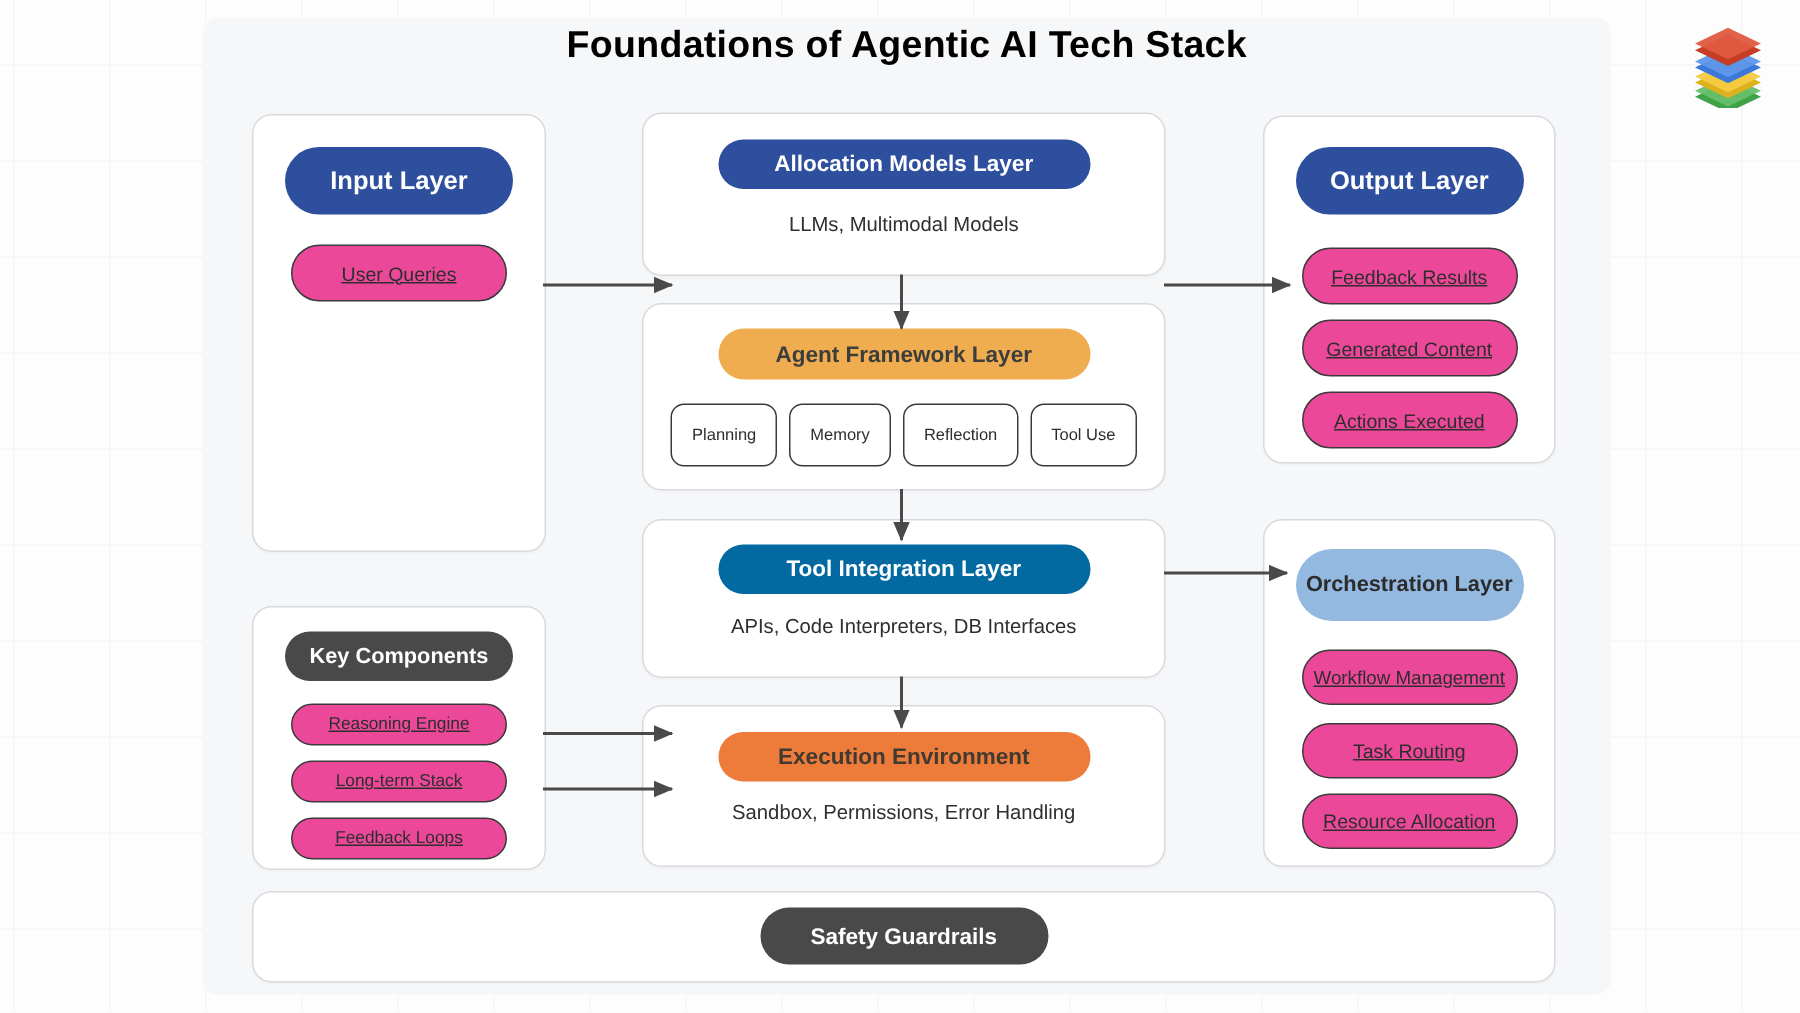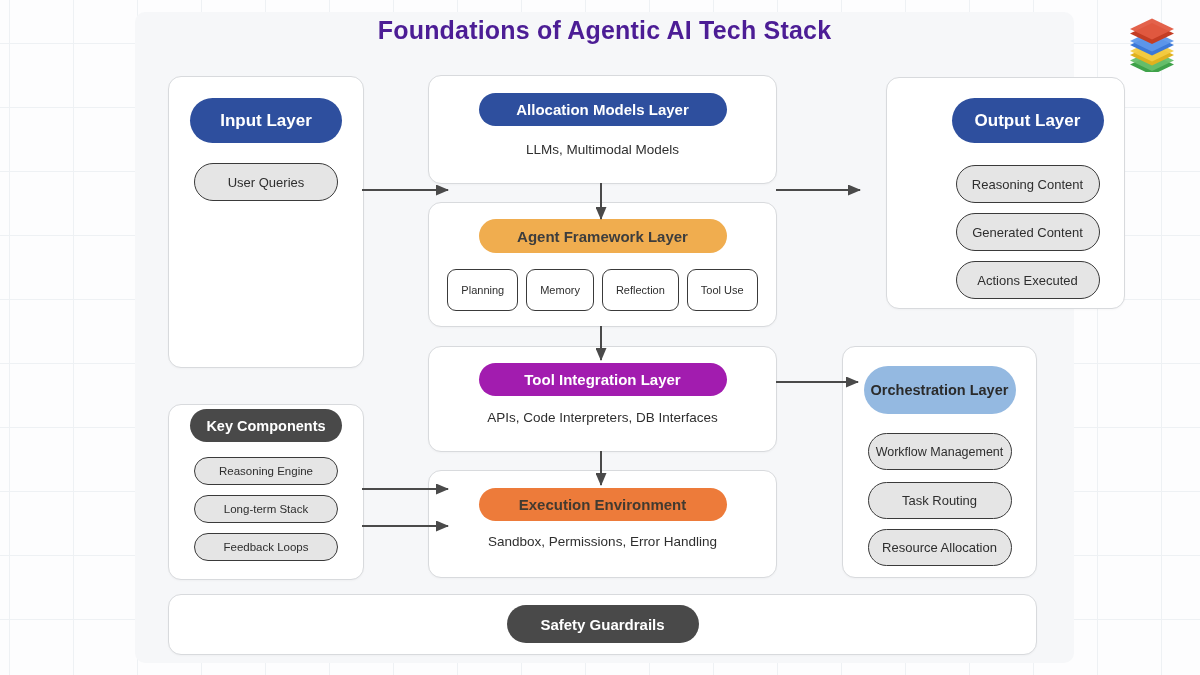--- a/index.html
+++ b/index.html
@@ -12,40 +12,40 @@
       linear-gradient(to bottom,#eef1f4 1px,transparent 1px);
     background-size:64px 64px;
     background-position:9px 43px;
   }
   .canvas{
     position:absolute;left:135px;top:12px;width:939px;height:651px;
     background:#f6f7f9;border-radius:10px;
   }
   .page-title{
     position:absolute;left:135px;top:16px;width:939px;text-align:center;
-    font-size:25px;font-weight:bold;color:#4c1d95;letter-spacing:.2px;
+    font-size:25px;font-weight:bold;color:#000000;letter-spacing:.2px;
   }
   .card{
     position:absolute;background:#ffffff;border:1px solid #d8dadd;border-radius:13px;
     display:flex;flex-direction:column;align-items:center;
     box-shadow:0 1px 2px rgba(0,0,0,.03);
   }
   .pill{
     border-radius:999px;display:flex;align-items:center;justify-content:center;
     white-space:nowrap;box-sizing:border-box;
   }
   .hdr{font-weight:bold;}
   .blue{background:#2e4f9e;color:#ffffff;}
   .amber{background:#f0ad4f;color:#3d3d3d;}
-  .crimson{background:#a21caf;color:#ffffff;}
+  .crimson{background:#0369a1;color:#ffffff;}
   .orange{background:#ed7b3a;color:#423a30;}
   .lightblue{background:#94b9e1;color:#2b2b2b;}
   .darkgray{background:#494949;color:#ffffff;}
   .outline{
-    background:#e5e5e5;border:1.6px solid #3a3a3a;color:#2e2e2e;font-weight:400;
+    background:#ec4899;border:1.6px solid #3a3a3a;color:#2e2e2e;font-weight:400;text-decoration:underline;
   }
   .big-hdr{width:152px;height:45px;font-size:17px;}
   .mid-hdr{width:248px;height:33px;font-size:15px;}
   .item{width:144px;height:38px;font-size:13px;}
   .subtitle{font-size:13.5px;color:#2f2f2f;}
   .minirow{display:flex;gap:8px;margin-top:16px;}
   .minibox{
     height:40px;padding:0 13px;border:1.6px solid #3a3a3a;border-radius:9px;
     background:#fff;color:#2e2e2e;font-size:11px;display:flex;align-items:center;
     justify-content:center;white-space:nowrap;
@@ -77,21 +77,21 @@
     <polygon points="26,2.5 48,13 26,23.5 4,13" fill="#e25a41" opacity="0.95"></polygon>
   </g>
 </svg>
 
 <div class="card" style="left:168px;top:76px;width:194px;height:290px;align-items:center;">
   <div class="pill hdr blue big-hdr" style="margin-top:21px;">Input Layer</div>
   <div class="pill outline item" style="margin-top:20px;">User Queries</div>
 </div>
 
 <div class="card" style="left:168px;top:404px;width:194px;height:174px;">
-  <div class="pill hdr darkgray" style="margin-top:4px;width:152px;height:33px;font-size:14.5px;">Key Components</div>
+  <div class="pill hdr darkgray" style="margin-top:16px;width:152px;height:33px;font-size:14.5px;">Key Components</div>
   <div class="pill outline" style="margin-top:15px;width:144px;height:28px;font-size:11.5px;">Reasoning Engine</div>
   <div class="pill outline" style="margin-top:10px;width:144px;height:28px;font-size:11.5px;">Long-term Stack</div>
   <div class="pill outline" style="margin-top:10px;width:144px;height:28px;font-size:11.5px;">Feedback Loops</div>
 </div>
 
 <div class="card" style="left:428px;top:75px;width:347px;height:107px;">
   <div class="pill hdr blue mid-hdr" style="margin-top:17px;">Allocation Models Layer</div>
   <div class="subtitle" style="margin-top:16px;">LLMs, Multimodal Models</div>
 </div>
 
@@ -108,23 +108,23 @@
 <div class="card" style="left:428px;top:346px;width:347px;height:104px;">
   <div class="pill hdr crimson mid-hdr" style="margin-top:16px;">Tool Integration Layer</div>
   <div class="subtitle" style="margin-top:14px;">APIs, Code Interpreters, DB Interfaces</div>
 </div>
 
 <div class="card" style="left:428px;top:470px;width:347px;height:106px;">
   <div class="pill hdr orange mid-hdr" style="margin-top:17px;">Execution Environment</div>
   <div class="subtitle" style="margin-top:13px;">Sandbox, Permissions, Error Handling</div>
 </div>
 
-<div class="card" style="left:886px;top:77px;width:193px;height:230px;padding-left:44px;">
+<div class="card" style="left:842px;top:77px;width:193px;height:230px;">
   <div class="pill hdr blue big-hdr" style="margin-top:20px;">Output Layer</div>
-  <div class="pill outline item" style="margin-top:22px;">Reasoning Content</div>
+  <div class="pill outline item" style="margin-top:22px;">Feedback Results</div>
   <div class="pill outline item" style="margin-top:10px;">Generated Content</div>
   <div class="pill outline item" style="margin-top:10px;">Actions Executed</div>
 </div>
 
 <div class="card" style="left:842px;top:346px;width:193px;height:230px;">
   <div class="pill hdr lightblue" style="margin-top:19px;width:152px;height:48px;font-size:14.5px;">Orchestration Layer</div>
   <div class="pill outline" style="margin-top:19px;width:144px;height:37px;font-size:12.5px;">Workflow Management</div>
   <div class="pill outline" style="margin-top:12px;width:144px;height:37px;font-size:13px;">Task Routing</div>
   <div class="pill outline" style="margin-top:10px;width:144px;height:37px;font-size:13px;">Resource Allocation</div>
 </div>

